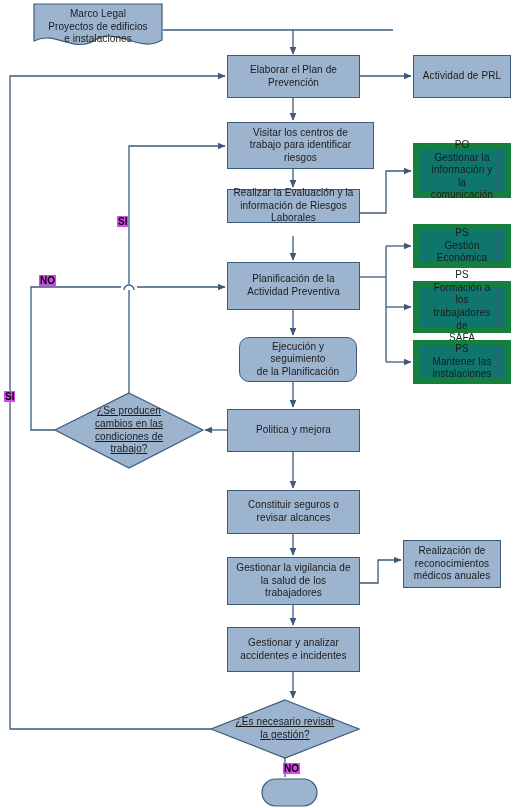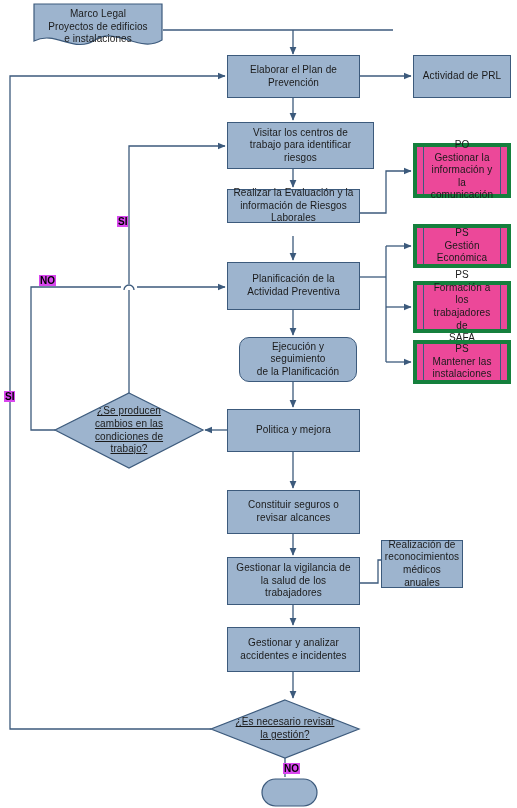--- a/index.html
+++ b/index.html
@@ -34,22 +34,22 @@
     letter-spacing:0.1px;
     z-index:3;
   }
   .proc{
     background:#9db4ce;
     border:1px solid #3c5a7c;
   }
   .proc .txt{padding:0 4px;}
   
   .subproc{
-    background:#ec4899;
-    border:4px solid #15803d;
+    background:#0f766e;
+    border:6px solid #15803d;
   }
   .subproc::before,.subproc::after{
     content:"";
     position:absolute;
     top:0;bottom:0;
     width:0;
     border-left:1px solid #3c5a7c;
   }
   .subproc::before{left:6px;}
   .subproc::after{right:6px;}
@@ -188,21 +188,21 @@
       </div>
       <div class="node decision" style="left: 55px; top: 393px; width: 148px; height: 75px;">
         <div class="txt">¿Se producen<br>cambios en las<br>condiciones de<br>trabajo?</div>
       </div>
       <div class="node proc" style="left: 227px; top: 490px; width: 133px; height: 44px;">
         <div class="txt">Constituir seguros o<br>revisar alcances</div>
       </div>
       <div class="node proc" style="left: 227px; top: 557px; width: 133px; height: 48px;">
         <div class="txt">Gestionar la vigilancia de<br>la salud de los<br>trabajadores</div>
       </div>
-      <div class="node proc" style="left: 381px; top: 540px; width: 82px; height: 48px;">
+      <div class="node proc" style="left: 403px; top: 540px; width: 98px; height: 48px;">
         <div class="txt">Realización de<br>reconocimientos<br>médicos anuales</div>
       </div>
       <div class="node proc" style="left: 227px; top: 627px; width: 133px; height: 45px;">
         <div class="txt">Gestionar y analizar<br>accidentes e incidentes</div>
       </div>
       <div class="node decision" style="left: 211px; top: 700px; width: 148px; height: 58px;">
         <div class="txt">¿Es necesario revisar<br>la gestión?</div>
       </div>
       <div class="node termnode" style="left: 262px; top: 779px; width: 55px; height: 27px;">
         <div class="txt"></div>

